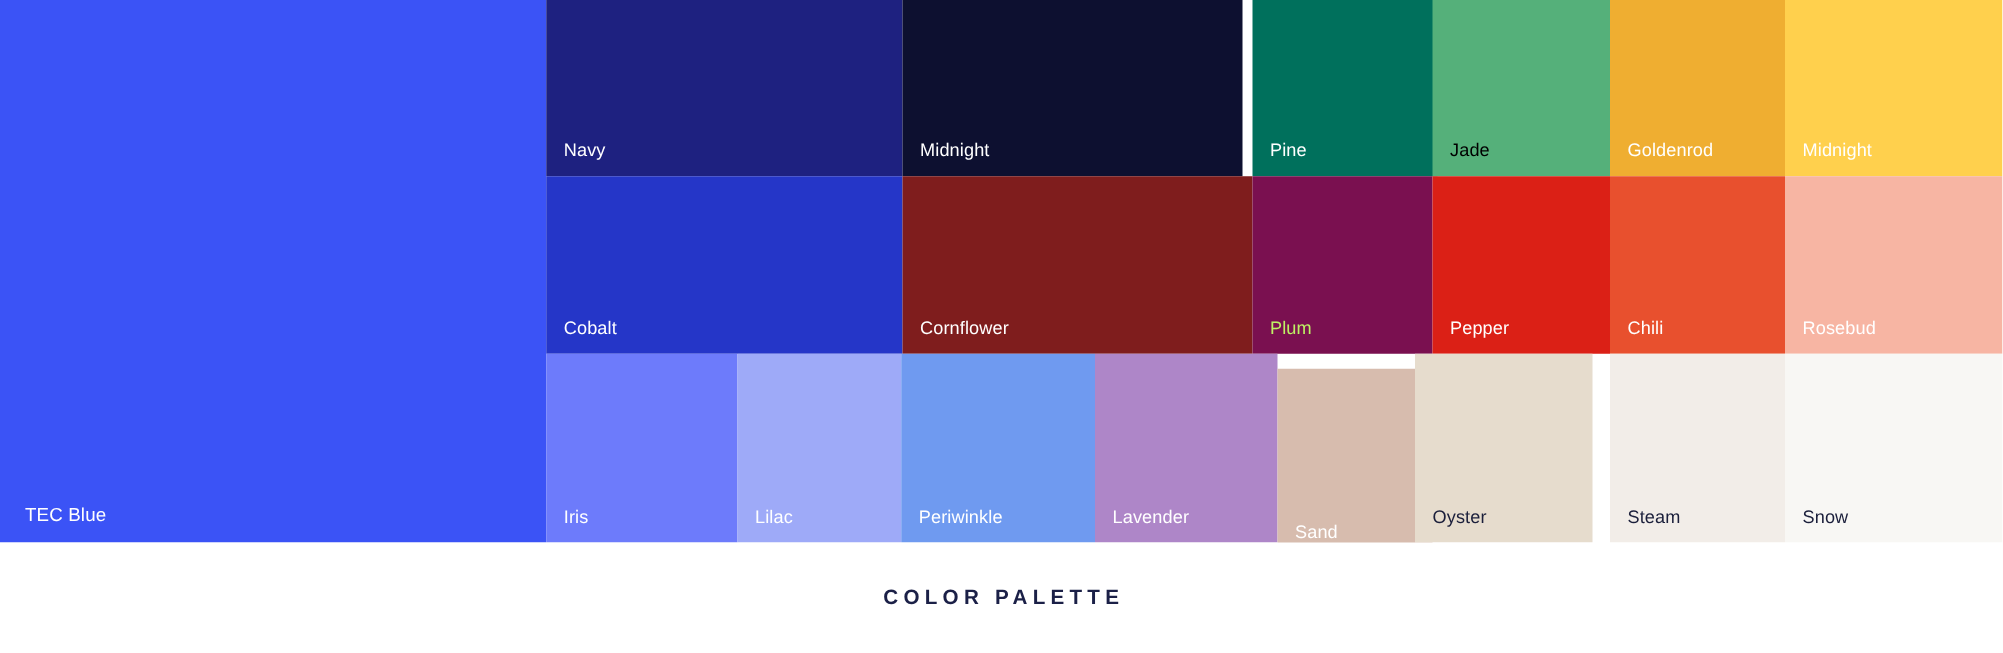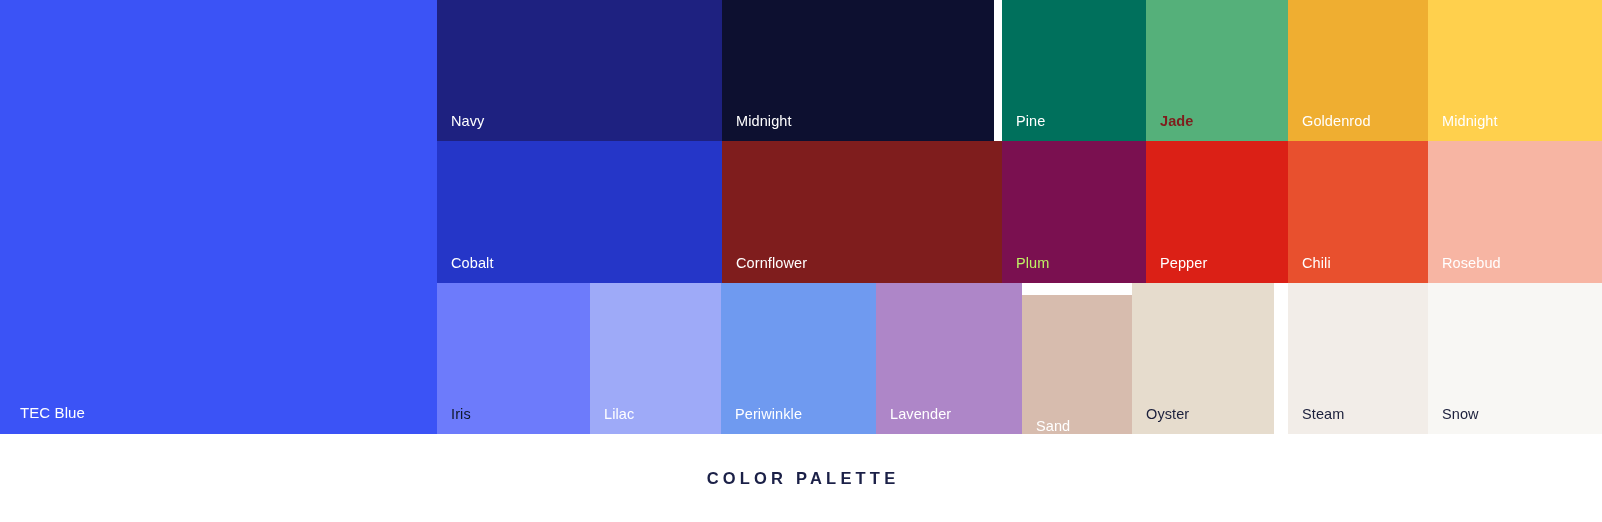--- a/index.html
+++ b/index.html
@@ -76,21 +76,21 @@
       <div class="swatch" style="left: 437px; top: 0px; width: 285px; height: 141px; background: rgb(30, 33, 128);">
         <div class="swatch-label label-light" style="color: rgb(255, 255, 255);">Navy</div>
       </div>
       <div class="swatch" style="left: 722px; top: 0px; width: 272px; height: 141px; background: rgb(13, 16, 48); text-decoration: underline;">
         <div class="swatch-label label-light" style="color: rgb(255, 255, 255);">Midnight</div>
       </div>
       <div class="swatch" style="left: 1002px; top: 0px; width: 148px; height: 141px; background: rgb(0, 112, 92);">
         <div class="swatch-label label-light" style="color: rgb(255, 255, 255);">Pine</div>
       </div>
       <div class="swatch" style="left: 1146px; top: 0px; width: 142px; height: 141px; background: rgb(85, 176, 122);">
-        <div class="swatch-label label-light" style="color: #7f1d1d; font-weight: bold;">Jade</div>
+        <div class="swatch-label label-light" style="color: #000000;">Jade</div>
       </div>
       <div class="swatch" style="left: 1288px; top: 0px; width: 140px; height: 141px; background: rgb(239, 174, 49); padding-left: 48px;">
         <div class="swatch-label label-light" style="color: rgb(255, 255, 255);">Goldenrod</div>
       </div>
       <div class="swatch" style="left: 1428px; top: 0px; width: 174px; height: 141px; background: rgb(255, 208, 77);">
         <div class="swatch-label label-light" style="color: rgb(255, 255, 255);">Midnight</div>
       </div>
       <div class="swatch" style="left: 437px; top: 141px; width: 285px; height: 142px; background: rgb(37, 54, 200);">
         <div class="swatch-label label-light" style="color: rgb(255, 255, 255);">Cobalt</div>
       </div>
@@ -103,21 +103,21 @@
       <div class="swatch" style="left: 1146px; top: 141px; width: 142px; height: 142px; background: rgb(219, 32, 22);">
         <div class="swatch-label label-light" style="color: rgb(255, 255, 255);">Pepper</div>
       </div>
       <div class="swatch" style="left: 1288px; top: 141px; width: 140px; height: 142px; background: rgb(232, 80, 46);">
         <div class="swatch-label label-light" style="color: rgb(255, 255, 255);">Chili</div>
       </div>
       <div class="swatch" style="left: 1428px; top: 141px; width: 174px; height: 142px; background: rgb(247, 181, 163);">
         <div class="swatch-label label-light" style="color: rgb(255, 255, 255);">Rosebud</div>
       </div>
       <div class="swatch" style="left: 437px; top: 283px; width: 153px; height: 151px; background: rgb(109, 123, 251);">
-        <div class="swatch-label label-light" style="color: #0f172a;">Iris</div>
+        <div class="swatch-label label-light" style="color: #ffffff;">Iris</div>
       </div>
       <div class="swatch" style="left: 590px; top: 283px; width: 131px; height: 151px; background: rgb(158, 170, 248);">
         <div class="swatch-label label-light" style="color: rgb(255, 255, 255);">Lilac</div>
       </div>
       <div class="swatch" style="left: 721px; top: 283px; width: 155px; height: 151px; background: rgb(111, 154, 240);">
         <div class="swatch-label label-light" style="color: rgb(255, 255, 255);">Periwinkle</div>
       </div>
       <div class="swatch" style="left: 876px; top: 283px; width: 146px; height: 151px; background: rgb(174, 134, 200);">
         <div class="swatch-label label-light" style="color: rgb(255, 255, 255);">Lavender</div>
       </div>

